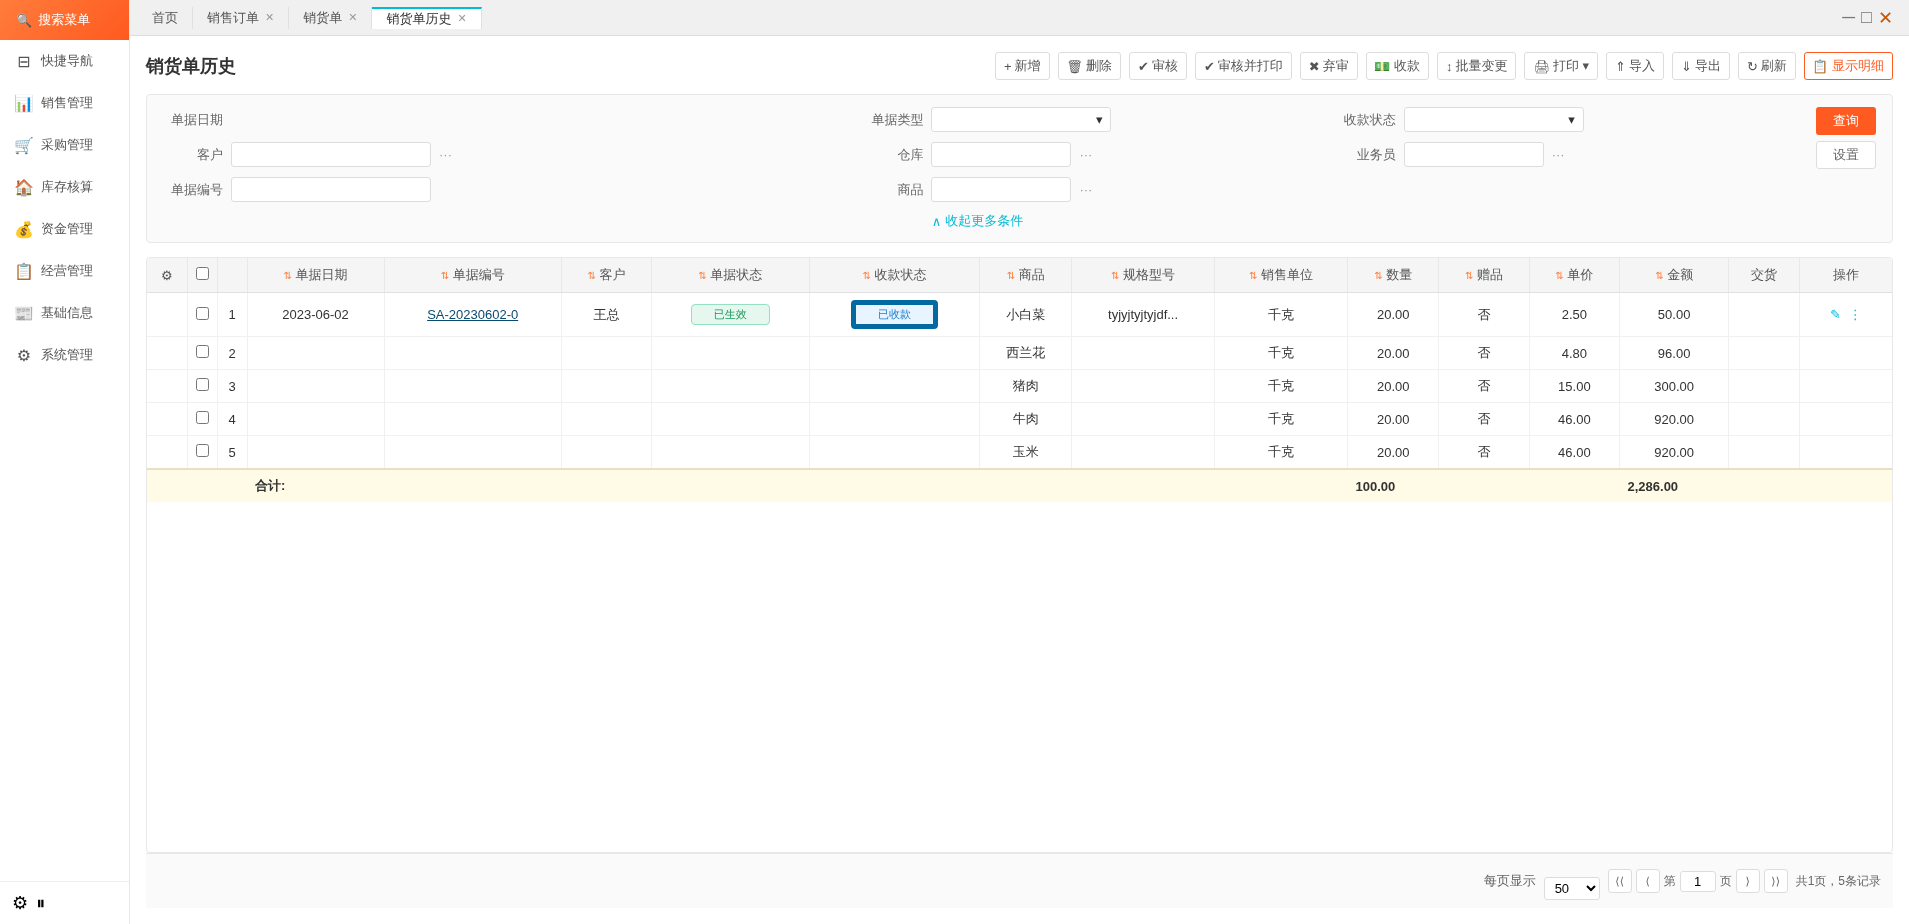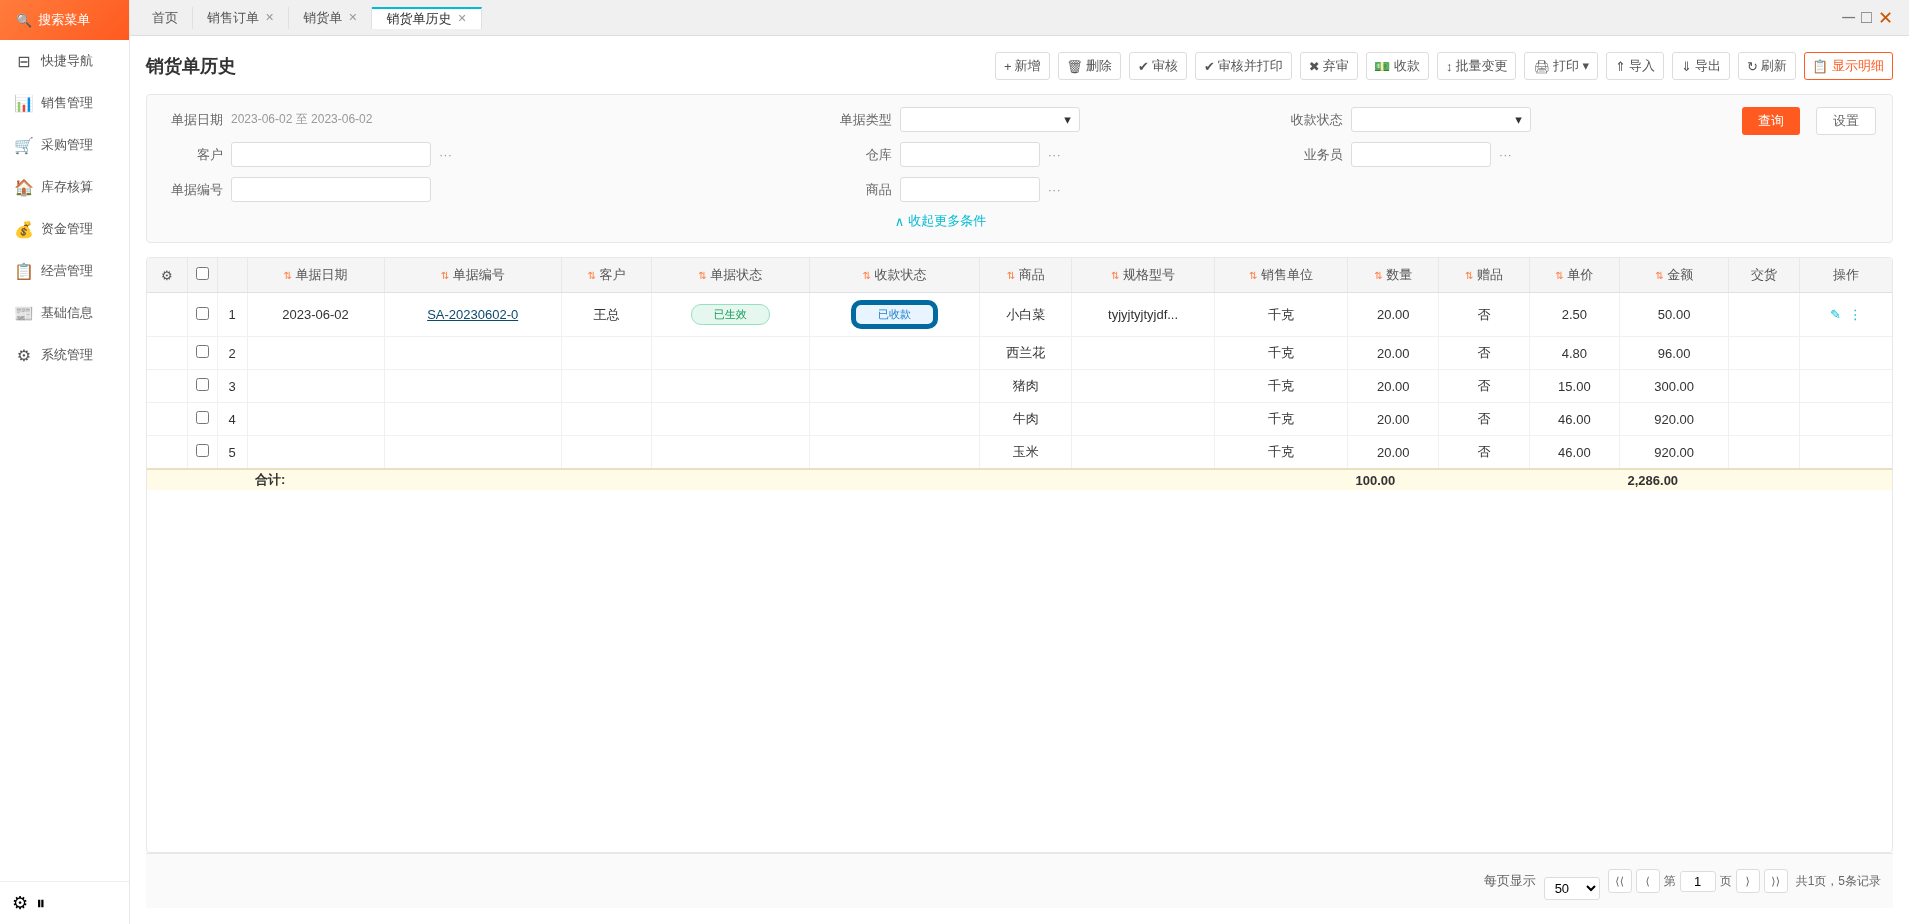--- a/index.html
+++ b/index.html
@@ -261,34 +261,34 @@
     tbody td {
       padding: 7px 8px;
       color: #333;
       text-align: center;
       border-right: 1px solid #f0f0f0;
     }
     tbody td:last-child { border-right: none; }
     .badge {
       display: inline-block;
       padding: 2px 22px;
-      border-radius: 10px;
+      border-radius: 4px;
       font-size: 11px;
     }
     .badge-success { background: #e6f7f0; color: #1a9c5b; border: 1px solid #95e0c0; }
     .badge-paid { background: #e8f4ff; color: #1a7fcb; border: 5px solid #0369a1; }
     .link-text { color: #0c4a6e; cursor: pointer; text-decoration: underline; }
 
     
     .summary-row {
       background: #fffbe6;
       border-top: 2px solid #e8e0c0;
     }
     .summary-row td {
-      padding: 1px 8px;
+      padding: 7px 8px;
       font-weight: 600;
       color: #333;
     }
 
     
     .table-footer {
       display: flex;
       align-items: center;
       justify-content: flex-end;
       padding: 8px 12px;
@@ -333,22 +333,22 @@
 
     .action-btn {
       color: #00bcd4;
       cursor: pointer;
       padding: 0 4px;
       font-size: 13px;
     }
 
     .filter-actions {
       display: flex;
-      flex-direction: row;
-      gap: 16px;
+      flex-direction: column;
+      gap: 6px;
       margin-left: 12px;
     }
   </style>
 </head>
 <body>
 
 <div class="sidebar">
   <div class="sidebar-top">
     <span>🔍</span>
     <span>搜索菜单</span>
@@ -480,21 +480,20 @@
 
     <div class="filter-area">
 
       <div style="display:flex;align-items:flex-start;gap:12px;">
         <div style="flex:1;">
 
           <div class="filter-row">
             <div class="filter-group" style="flex:1.5;">
               <span class="filter-label">单据日期</span>
               <div style="display:flex;flex-direction:column;gap:3px;flex:1;">
-                <span class="date-range">2023-06-02 至 2023-06-02</span>
               </div>
             </div>
             <div class="filter-group" style="flex:1;">
               <span class="filter-label">单据类型</span>
               <div class="filter-select" style="min-width:120px;max-width:180px;">
                 <span></span>
                 <span>▾</span>
               </div>
             </div>
             <div class="filter-group" style="flex:1;">

